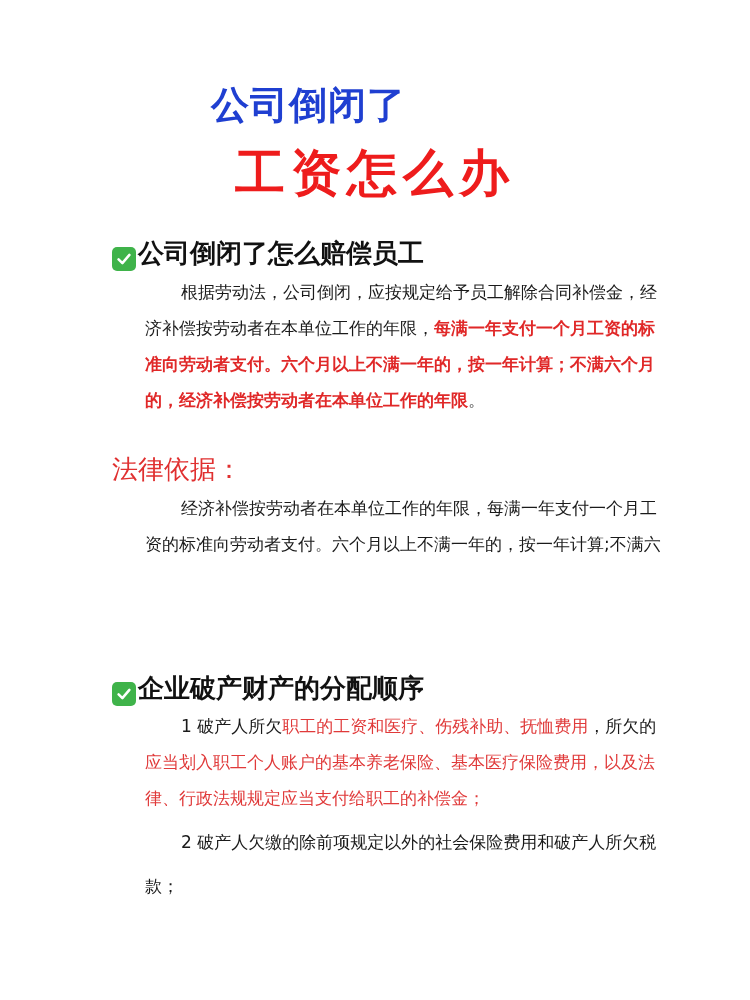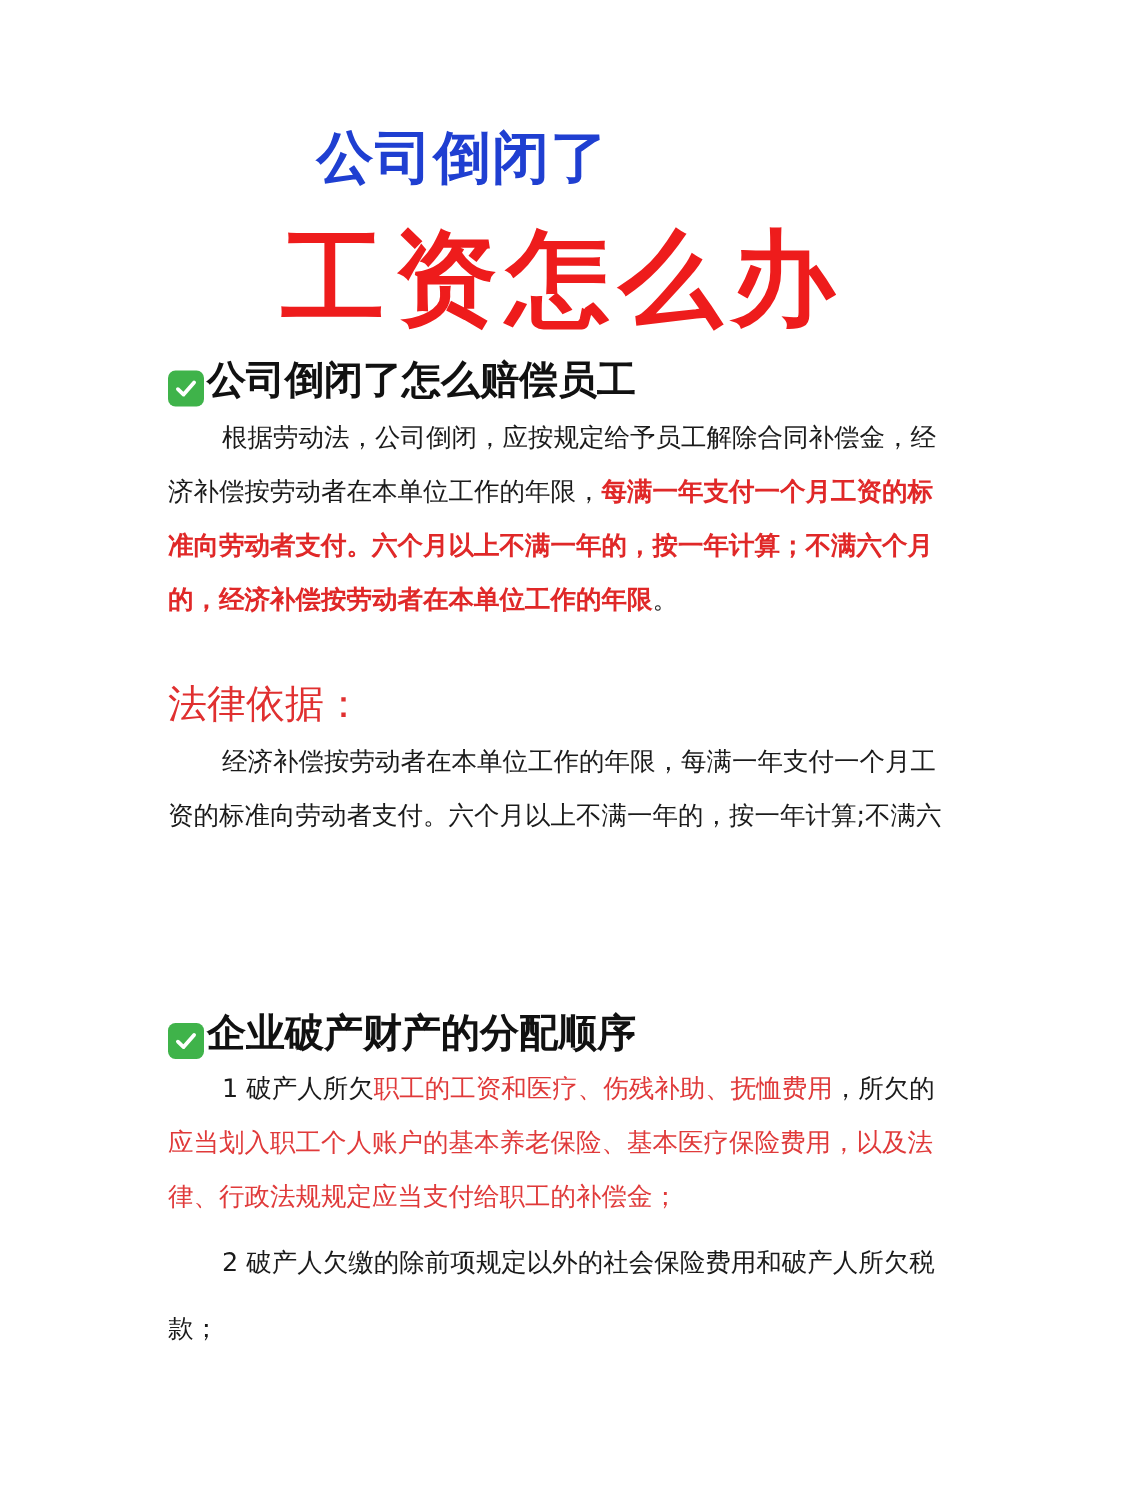--- a/index.html
+++ b/index.html
@@ -6,21 +6,21 @@
   html, body { width: 750px; height: 1000px; background: #ffffff; overflow: hidden; }
   body { font-family: "DejaVu Sans", "Liberation Sans", sans-serif; color: #1a1a1a; position: relative; }
 
   .title-blue {
     position: absolute; left: 0; width: 617px; top: 80px;
     text-align: center; font-size: 38px; font-weight: bold; color: #1f3fd1;
     letter-spacing: 1px;
   }
   .title-red {
     position: absolute; left: 0; width: 750px; top: 140px;
-    text-align: center; font-size: 69px; font-weight: bold; color: #ee1c1c;
+    text-align: center; font-size: 50px; font-weight: bold; color: #ee1c1c;
     letter-spacing: 6px;
   }
 
   .heading {
     position: absolute; left: 112px; font-size: 26px; font-weight: bold; color: #111;
     display: flex; align-items: flex-end; white-space: nowrap;
   }
   .check {
     width: 24px; height: 24px; border-radius: 5px; background: #3fb34a;
     display: inline-flex; align-items: center; justify-content: center;
@@ -29,21 +29,21 @@
   .check svg { width: 18px; height: 18px; }
 
   .law-heading {
     position: absolute; left: 112px; top: 452px; font-size: 26px; font-weight: normal; color: #e03030;
   }
 
   .para {
     position: absolute; left: 112px; width: 526px; font-size: 17px; line-height: 36px;
     color: #1a1a1a; text-align: justify;
   }
-  .line { display: block; white-space: nowrap; height: 36px; }
+  .line { display: block; white-space: nowrap; height: 36px; margin-left: 33px; }
   .indent { padding-left: 36px; }
   .red { color: #e03a3a; }
   .redb { color: #e02828; font-weight: bold; }
   .b { font-weight: bold; color: #111; }
 </style>
 </head>
 <body>
 
 <div class="title-blue">公司倒闭了</div>
 <div class="title-red">工资怎么办</div>

